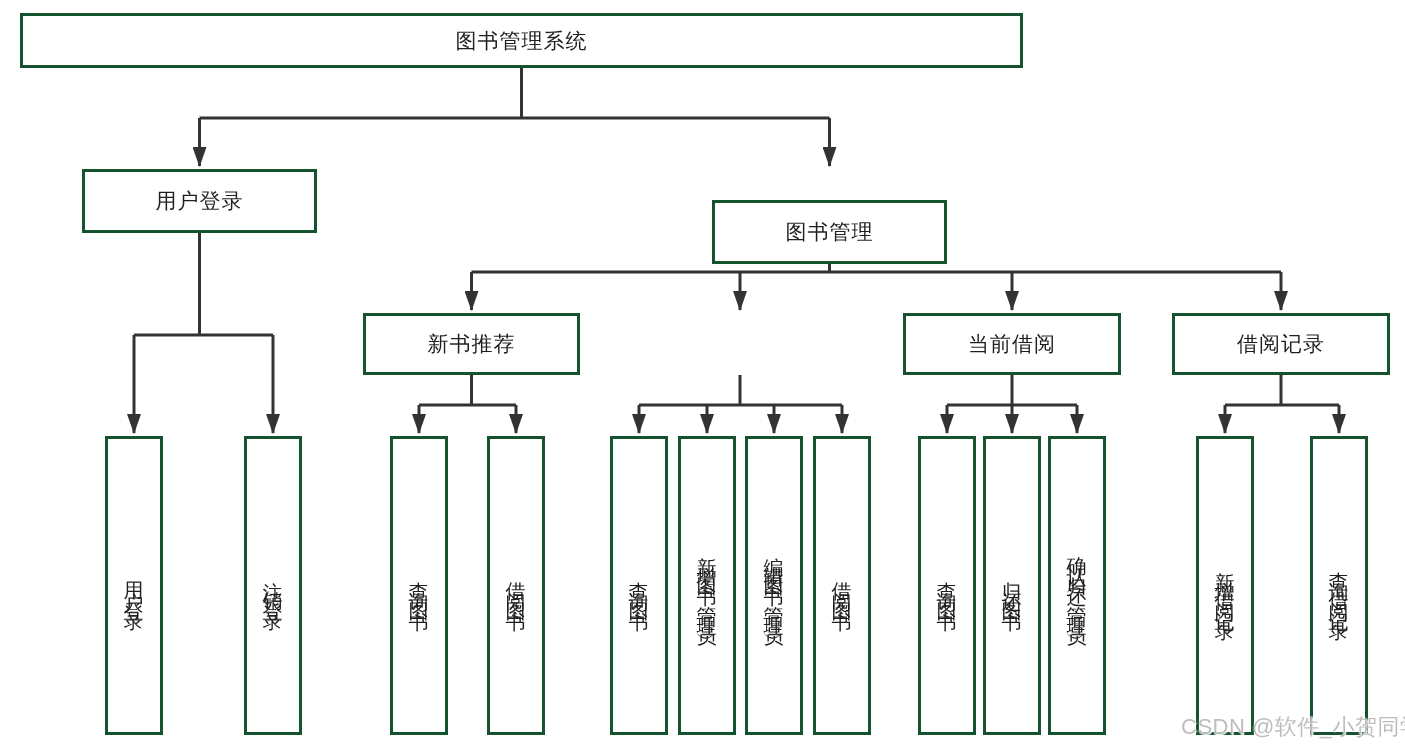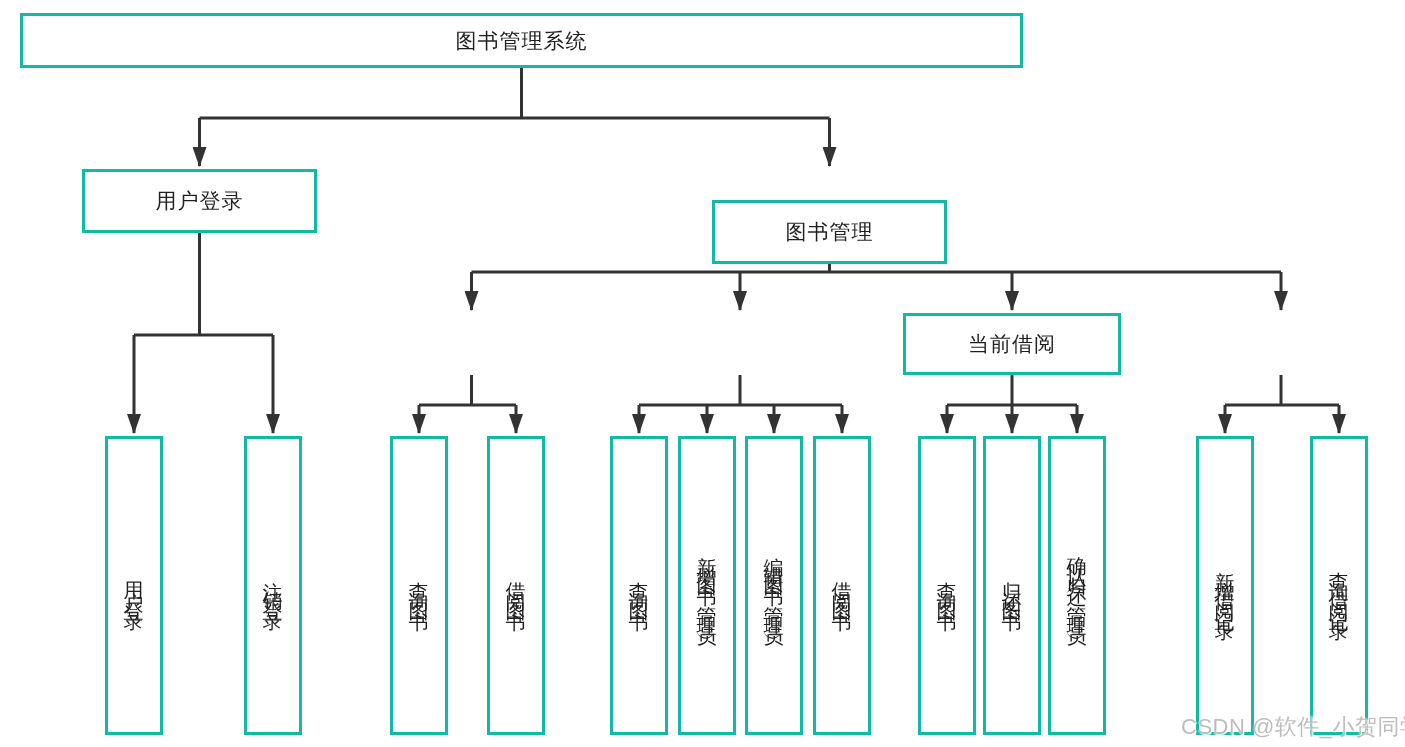--- a/index.html
+++ b/index.html
@@ -12,21 +12,21 @@
     overflow: hidden;
   }
   #connectors {
     position: absolute;
     left: 0; top: 0;
     width: 1405px; height: 747px;
   }
   .box {
     position: absolute;
     background: #ffffff;
-    border: 3px solid #14b8a6;
+    border: 3px solid #14532d;
     box-sizing: border-box;
     display: flex;
     align-items: center;
     justify-content: center;
     color: #1f1f1f;
   }
   .hlabel { font-size: 21px; letter-spacing: 1px; white-space: nowrap; }
   .root-box   { left: 20px;  top: 13px;  width: 1003px; height: 55px; }
   .l2-box     { top: 169px; width: 235px; height: 64px; }
   .l2-user    { left: 82px; }
@@ -124,21 +124,23 @@
       <path d="M1225,405 V433" marker-end="url(#arrow)"></path>
       <path d="M1339,405 V433" marker-end="url(#arrow)"></path>
     </g>
   </svg>
 
   <div class="box root-box hlabel">图书管理系统</div>
 
   <div class="box l2-box l2-user hlabel">用户登录</div>
   <div class="box l2-box l2-book hlabel">图书管理</div>
 
+  <div class="box l3-box l3-rec hlabel">新书推荐</div>
   <div class="box l3-box l3-current hlabel">当前借阅</div>
+  <div class="box l3-box l3-records hlabel">借阅记录</div>
 
   <div class="box leaf leaf-1">用户登录</div>
   <div class="box leaf leaf-2">注销登录</div>
 
   <div class="box leaf leaf-3">查询图书</div>
   <div class="box leaf leaf-4">借阅图书</div>
 
   <div class="box leaf leaf-5">查询图书</div>
   <div class="box leaf leaf-6">新增图书（管理员）</div>
   <div class="box leaf leaf-7">编辑图书（管理员）</div>

